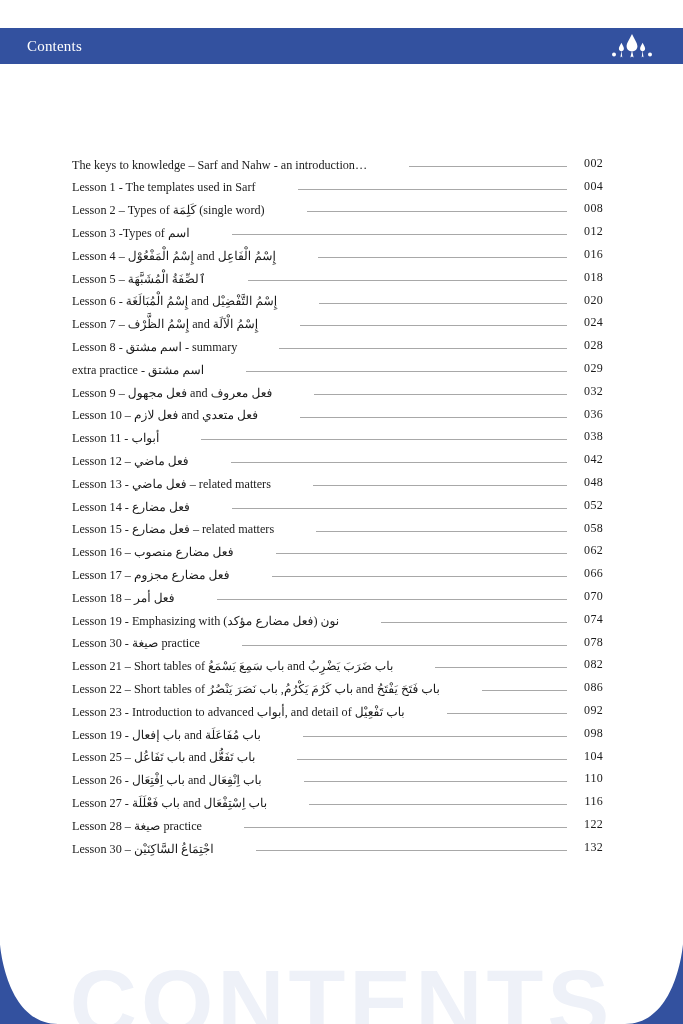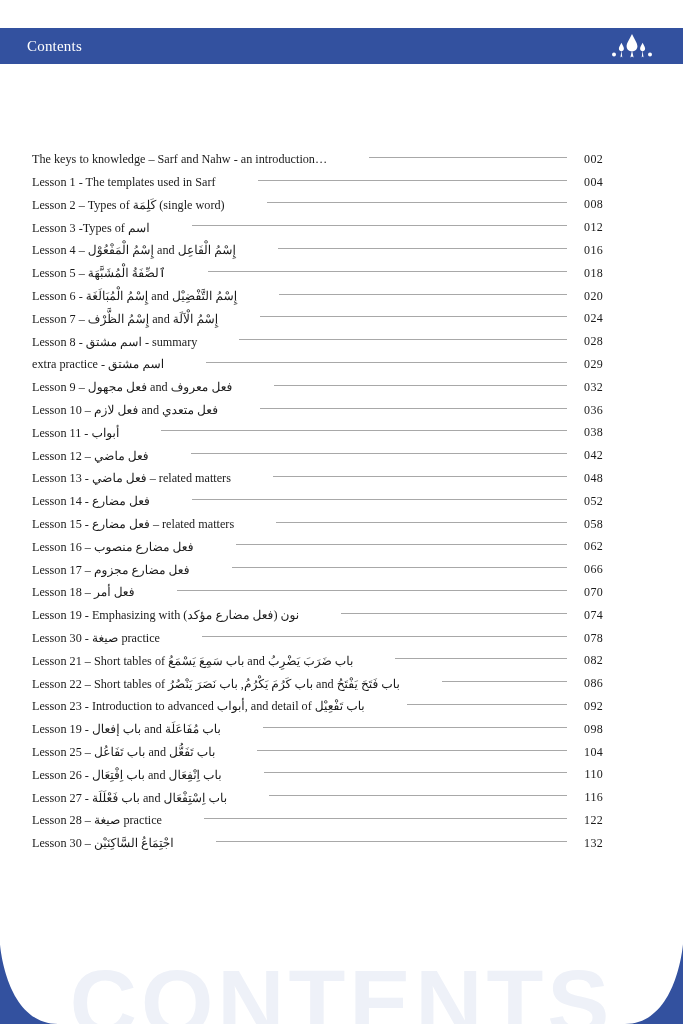--- a/index.html
+++ b/index.html
@@ -45,23 +45,23 @@
 
   
   #toc {
     position: absolute;
     left: 0;
     top: 148px;
     width: 683px;
   }
   .toc-row {
     display: flex;
-    align-items: center;
+    align-items: flex-end;
     height: 22.8px;
-    padding-left: 32px;
+    padding-left: 72px;
     padding-right: 80px;
     box-sizing: border-box;
   }
   .toc-label {
     font-size: 12.2px;
     white-space: nowrap;
     flex: 0 0 auto;
     line-height: 1;
     font-family: "Liberation Serif", "DejaVu Serif", serif;
     direction: ltr;

